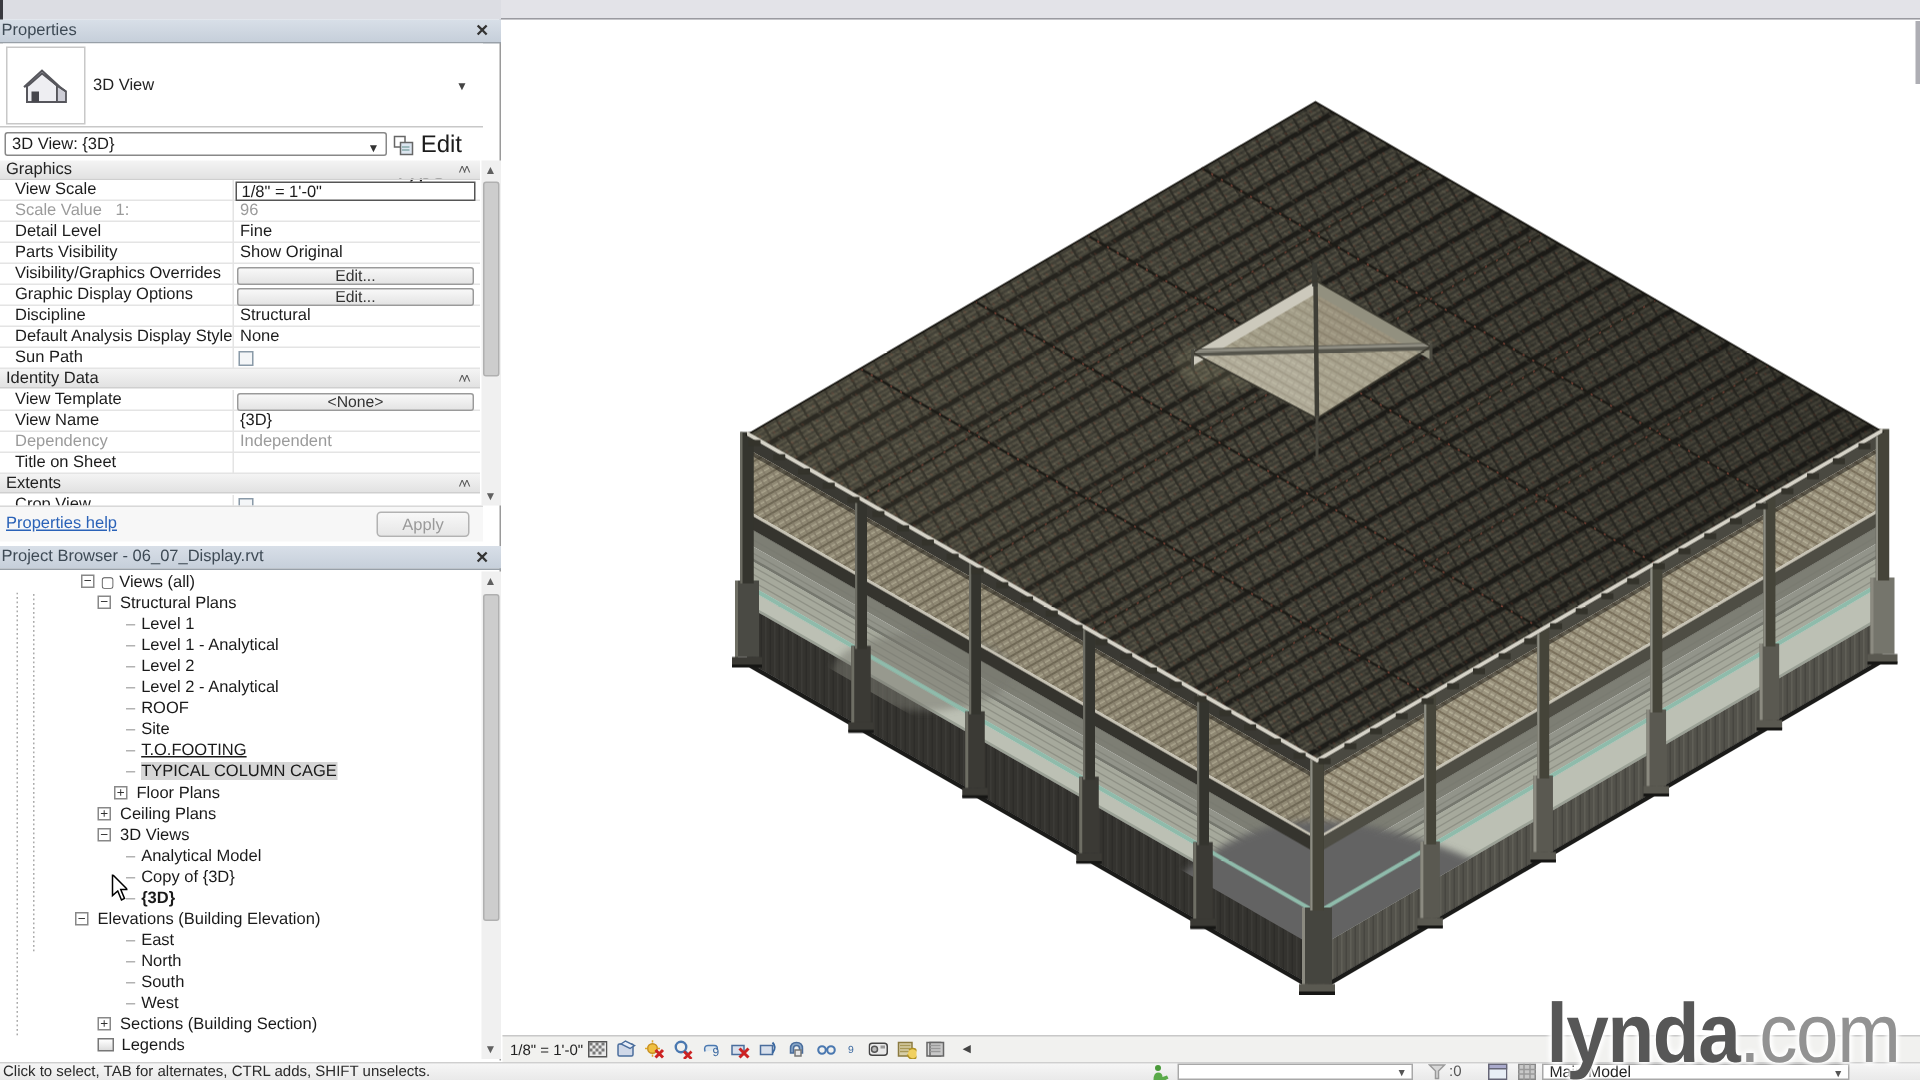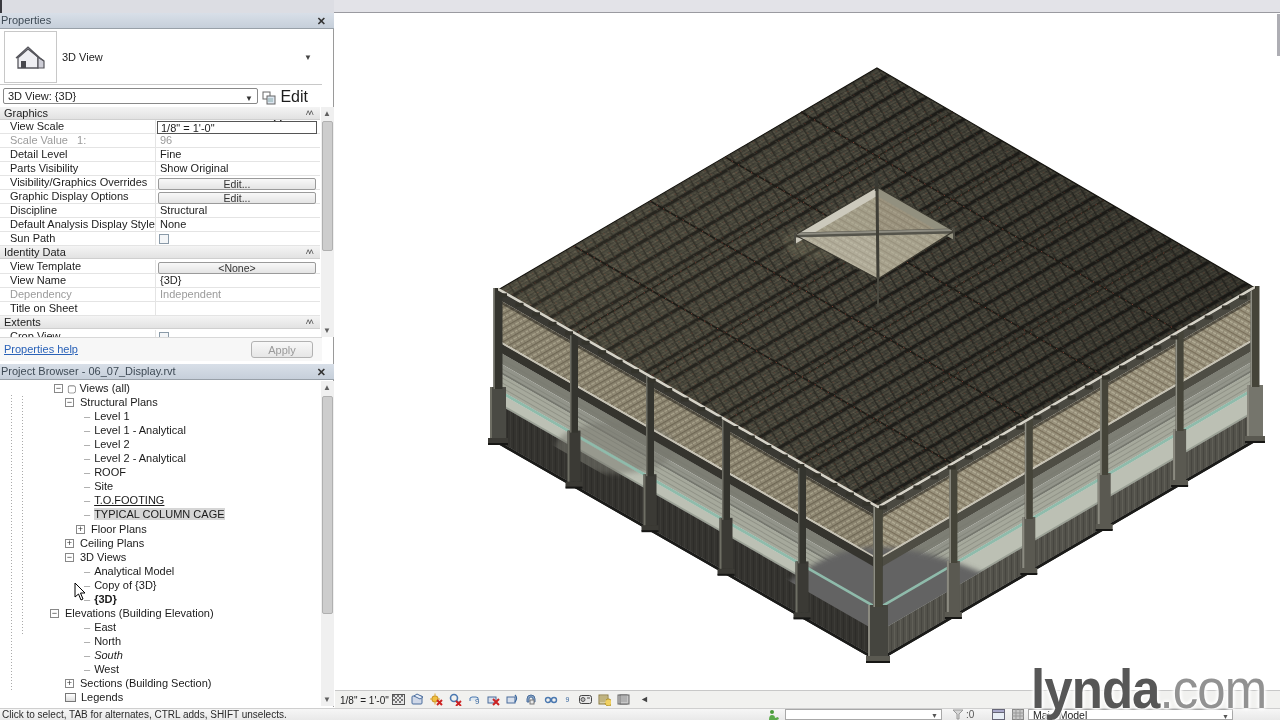--- a/index.html
+++ b/index.html
@@ -447,21 +447,21 @@
 <div class="trow" style="top:507.4500000000001px;padding-left:36px"><span class="tdash">–</span><span class="ttxt" style="margin-left:4px;background:#d6d6d6;">TYPICAL COLUMN CAGE</span></div>
 <div class="trow" style="top:521.5000000000001px;padding-left:28px"><span class="tbox">+</span><span class="ttxt" style="margin-left:6px">Floor Plans</span></div>
 <div class="trow" style="top:535.5500000000001px;padding-left:17px"><span class="tbox">+</span><span class="ttxt" style="margin-left:6px">Ceiling Plans</span></div>
 <div class="trow" style="top:549.6px;padding-left:17px"><span class="tbox">−</span><span class="ttxt" style="margin-left:6px">3D Views</span></div>
 <div class="trow" style="top:563.65px;padding-left:36px"><span class="tdash">–</span><span class="ttxt" style="margin-left:4px;">Analytical Model</span></div>
 <div class="trow" style="top:577.6999999999999px;padding-left:36px"><span class="tdash">–</span><span class="ttxt" style="margin-left:4px;">Copy of {3D}</span></div>
 <div class="trow" style="top:591.7499999999999px;padding-left:36px"><span class="tdash">–</span><span class="ttxt tb" style="margin-left:4px;">{3D}</span></div>
 <div class="trow" style="top:605.7999999999998px;padding-left:2px"><span class="tbox">−</span><span class="ttxt" style="margin-left:6px">Elevations (Building Elevation)</span></div>
 <div class="trow" style="top:619.8499999999998px;padding-left:36px"><span class="tdash">–</span><span class="ttxt" style="margin-left:4px;">East</span></div>
 <div class="trow" style="top:633.8999999999997px;padding-left:36px"><span class="tdash">–</span><span class="ttxt" style="margin-left:4px;">North</span></div>
-<div class="trow" style="top:647.9499999999997px;padding-left:36px"><span class="tdash">–</span><span class="ttxt" style="margin-left:4px;font-style:italic;">South</span></div>
+<div class="trow" style="top:647.9499999999997px;padding-left:36px"><span class="tdash">–</span><span class="ttxt" style="margin-left:4px;">South</span></div>
 <div class="trow" style="top:661.9999999999997px;padding-left:36px"><span class="tdash">–</span><span class="ttxt" style="margin-left:4px;">West</span></div>
 <div class="trow" style="top:676.0499999999996px;padding-left:17px"><span class="tbox">+</span><span class="ttxt" style="margin-left:6px">Sections (Building Section)</span></div>
 <div class="trow" style="top:690.0999999999996px;padding-left:17px"><span class="tlegend"></span><span class="ttxt" style="margin-left:5px">Legends</span></div>
   </div>
   <div id="tsb">
     <span class="ar" style="top:2px">▲</span>
     <div class="thumb"></div>
     <span class="ar" style="bottom:2px">▼</span>
   </div>
   <svg width="12" height="19" viewBox="0 0 12 19" style="position:absolute;left:73px;top:583px;z-index:5">

